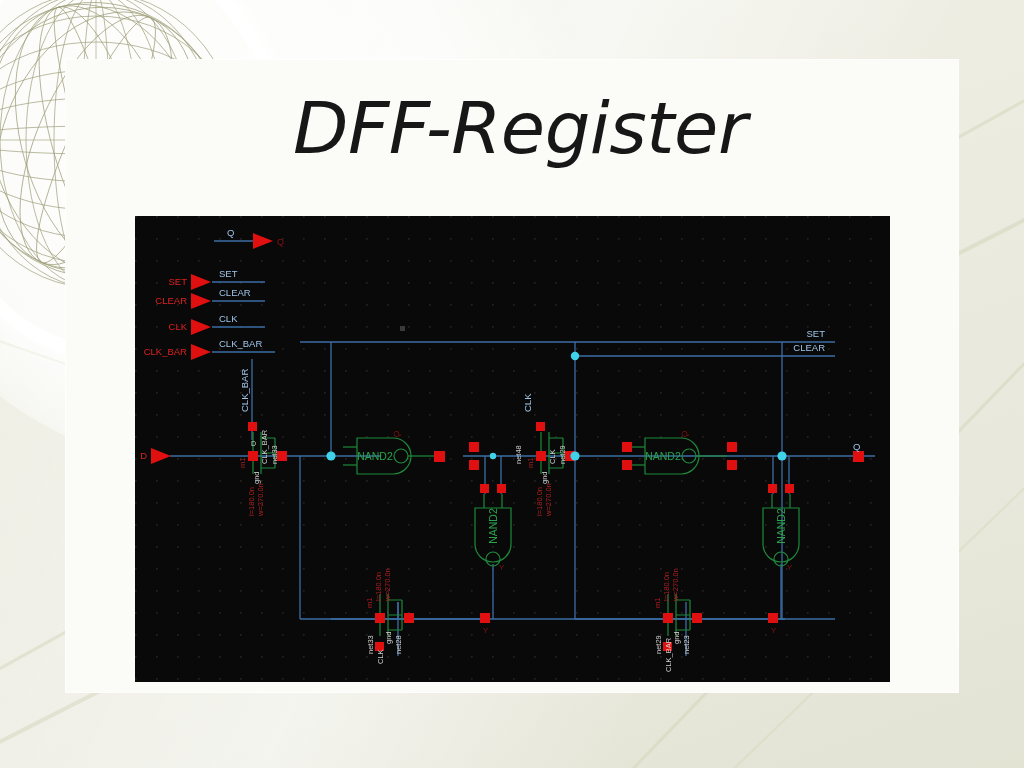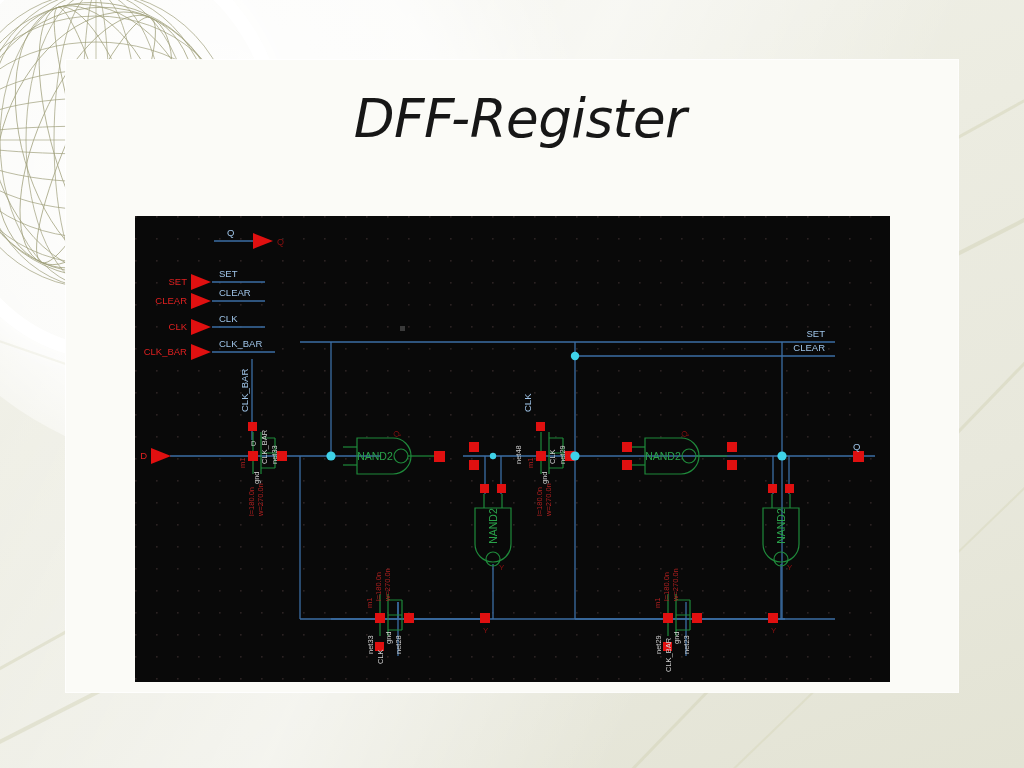--- a/index.html
+++ b/index.html
@@ -31,21 +31,21 @@
   .sphere-ring{position:absolute;left:-70px;top:-58px;width:330px;height:390px;border-radius:50%;
         border:14px solid rgba(255,255,255,.92);box-shadow:0 0 22px 10px rgba(255,255,255,.55);pointer-events:none;}
 
   
   .panel{position:absolute;left:66px;top:60px;width:892px;height:632px;background:#fbfbf7;
          box-shadow:0 0 0 1px rgba(255,255,255,.9);}
 
   
   .title{
     position:absolute;left:120px;top:92px;width:800px;
-    font-style:italic;font-size:53px;line-height:1;color:#171717;
+    font-style:italic;font-size:72px;line-height:1;color:#171717;
     font-family:"DejaVu Sans", sans-serif;
     letter-spacing:-0.5px;text-align:center;white-space:nowrap;
   }
 
   
   .schem-wrap{position:absolute;left:135px;top:216px;width:755px;height:466px;background:#090909;overflow:hidden;}
   .schem-wrap svg{display:block;}
   text{font-family:"Liberation Sans", sans-serif;}
 </style>
 </head>

